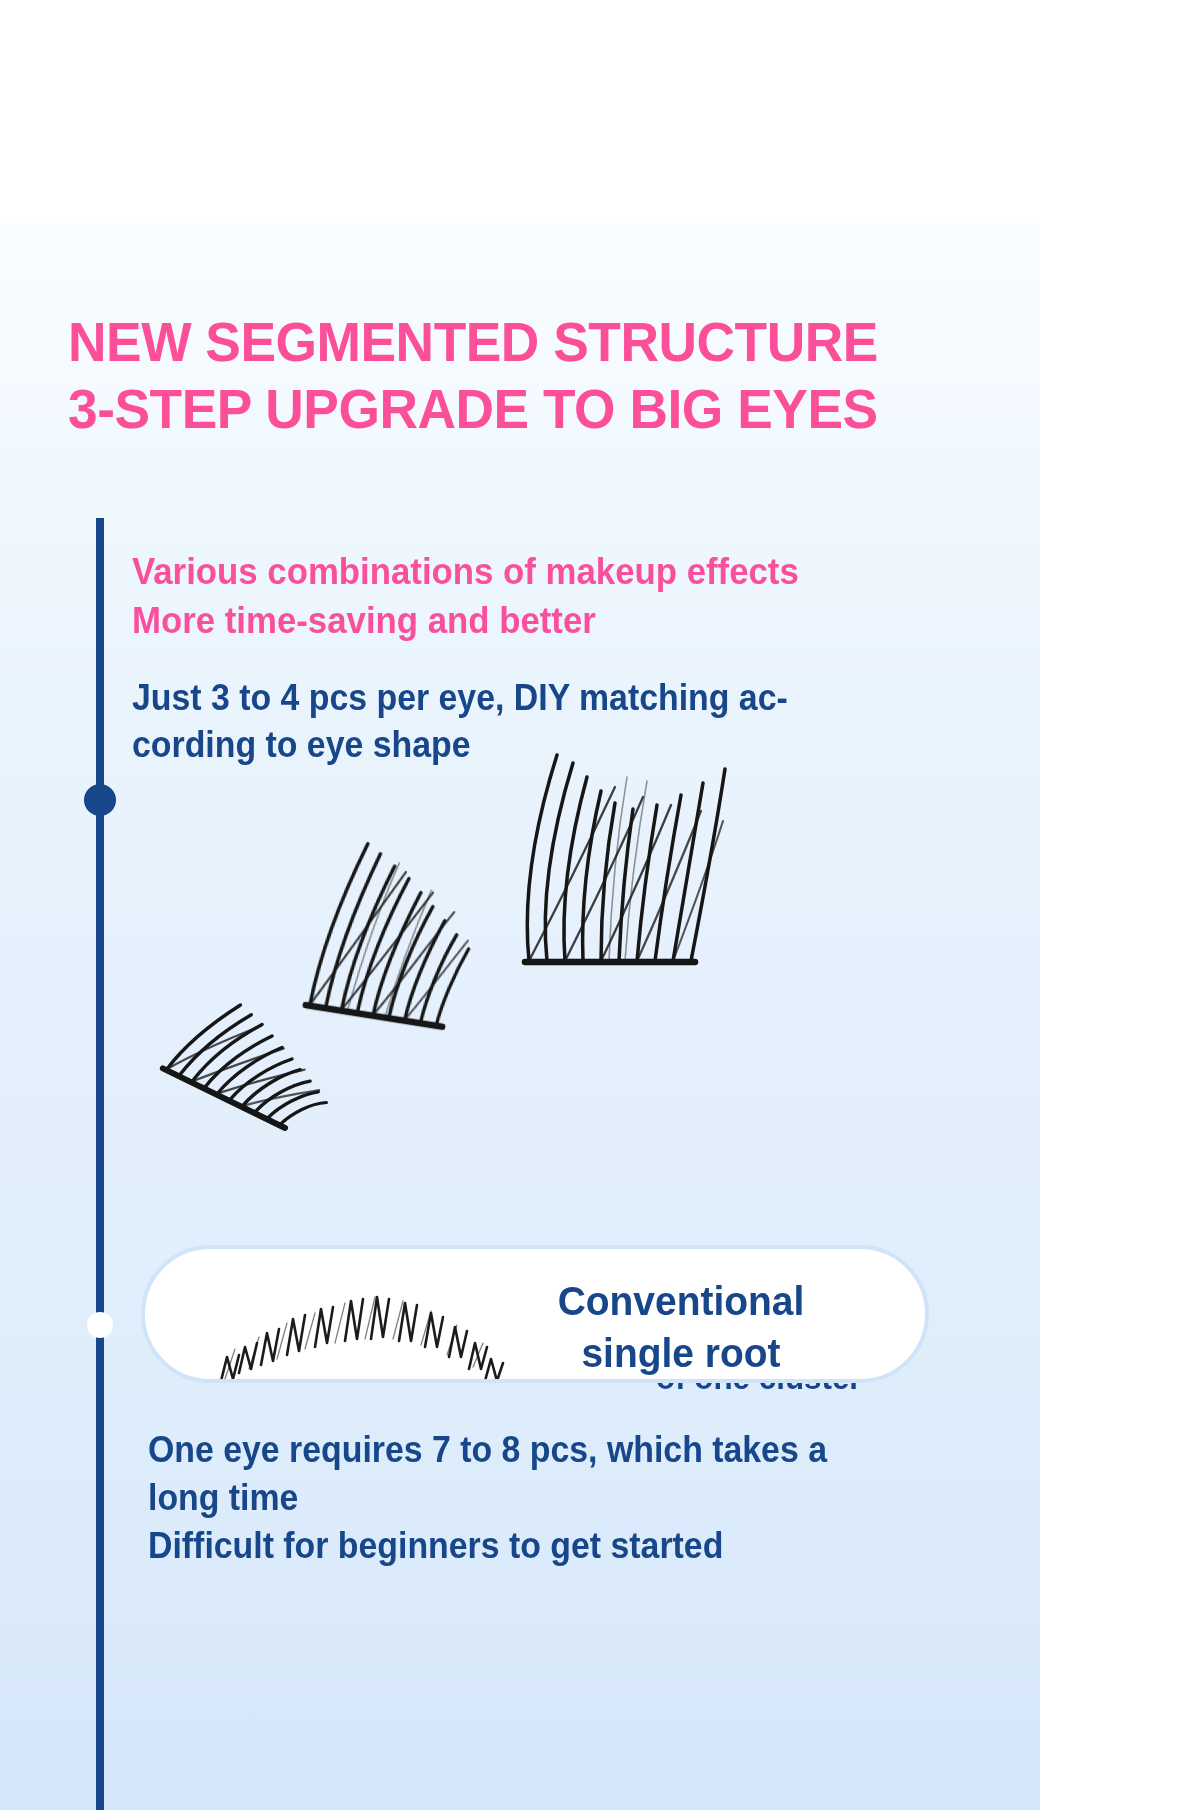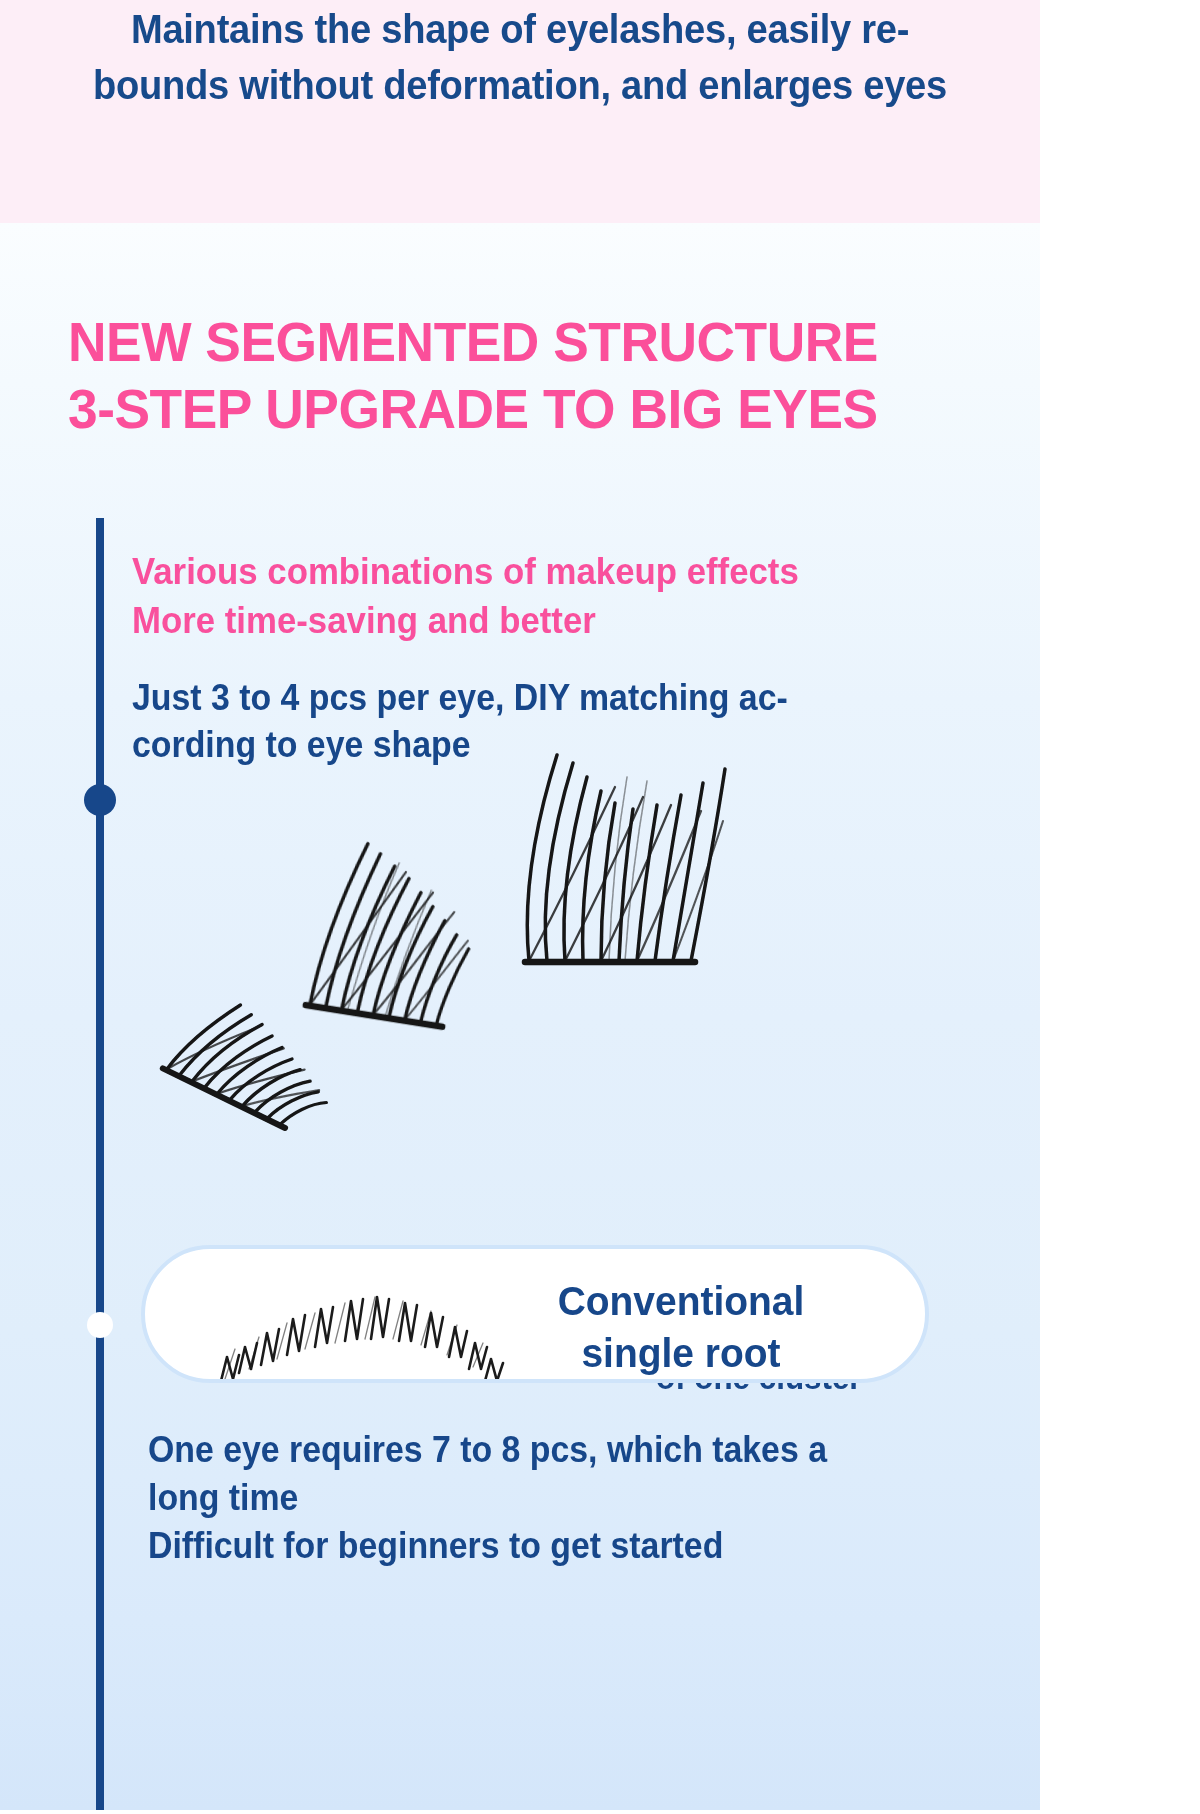--- a/index.html
+++ b/index.html
@@ -220,24 +220,20 @@
     white-space: pre-line;
     transform: scaleX(0.94);
     transform-origin: left top;
   }
 </style>
 </head>
 <body>
 
 <div class="page">
 
-  <div class="top-banner">
-    <div class="banner-text">Maintains the shape of eyelashes, easily re-
-bounds without deformation, and enlarges eyes</div>
-  </div>
 
   <div class="body-area">
 
     <div class="headline">NEW SEGMENTED STRUCTURE
 3-STEP UPGRADE TO BIG EYES</div>
 
     <div class="timeline-line"></div>
     <div class="timeline-dot-filled"></div>
     <div class="timeline-dot-hollow"></div>
 

